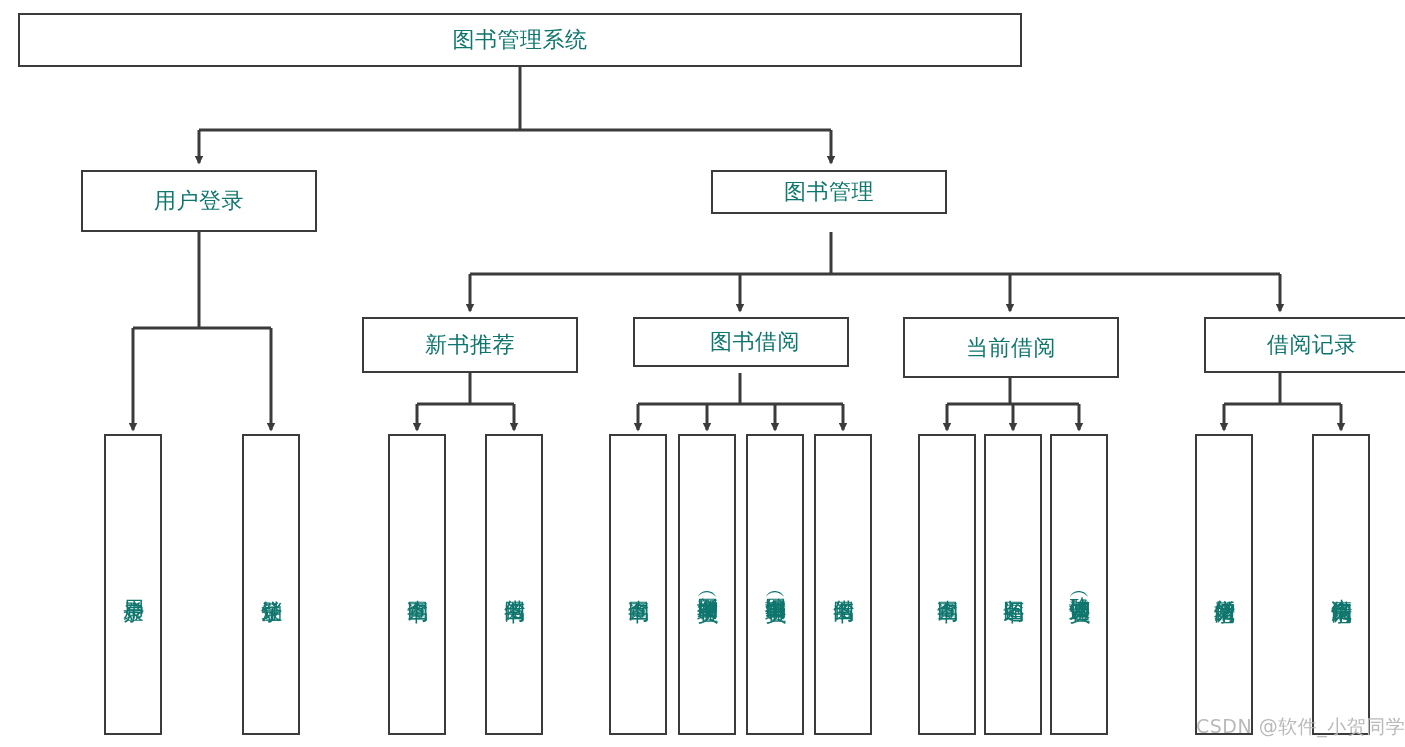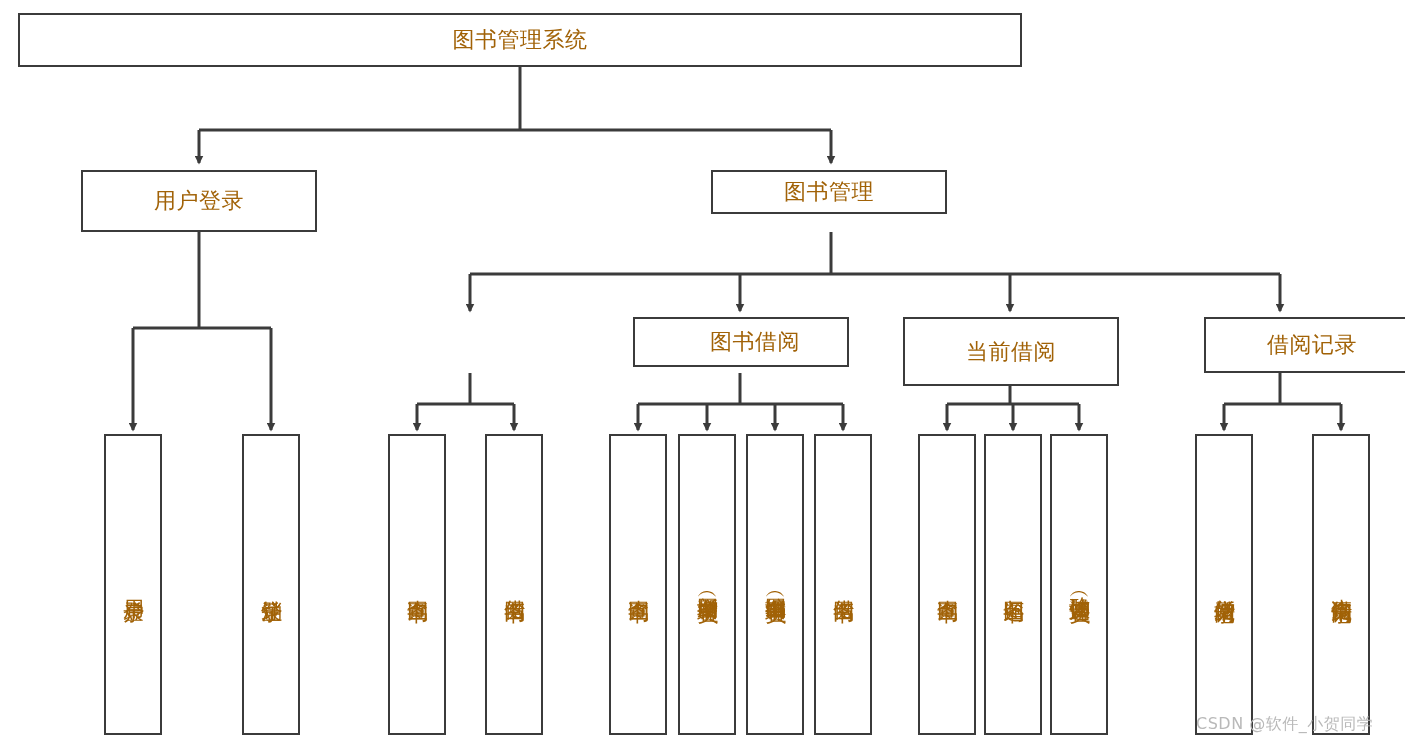--- a/index.html
+++ b/index.html
@@ -34,21 +34,21 @@
     display: flex;
     align-items: center;
     justify-content: center;
     color: #222222;
   }
   .node-label {
     font-size: 22px;
     line-height: 1.15;
     letter-spacing: 0.5px;
     white-space: nowrap;
-    color: #a16207;
+    color: #0f766e;
   }
   .node.horizontal .node-label {
     writing-mode: horizontal-tb;
   }
   .node.vertical {
     align-items: center;
     justify-content: center;
     padding: 6px 0;
   }
   .node.vertical .node-label {
@@ -61,21 +61,21 @@
     text-align: center;
     max-height: 292px;
   }
   .node.vertical.tall .node-label {
     max-height: 300px;
   }
   .watermark {
     position: absolute;
     left: 1196px;
     top: 714px;
-    font-size: 16px;
+    font-size: 19px;
     color: #b9b9b9;
     white-space: nowrap;
     letter-spacing: 0.5px;
     font-family: "DejaVu Sans", "Liberation Sans", sans-serif;
   }
 </style>
 </head>
 <body>
 
 <div id="diagram-root">
@@ -135,26 +135,29 @@
   </div>
 
   <div class="node horizontal" style="left:81px; top:170px; width:236px; height:62px;">
     <span class="node-label">用户登录</span>
   </div>
 
   <div class="node horizontal" style="left:711px; top:170px; width:236px; height:44px;">
     <span class="node-label">图书管理</span>
   </div>
 
+  <div class="node horizontal" style="left:362px; top:317px; width:216px; height:56px;">
+    <span class="node-label">新书推荐</span>
+  </div>
 
   <div class="node horizontal" style="left:633px; top:317px; width:216px; height:50px;padding-left:28px;">
     <span class="node-label">图书借阅</span>
   </div>
 
-  <div class="node horizontal" style="left:903px; top:317px; width:216px; height:69px;">
+  <div class="node horizontal" style="left:903px; top:317px; width:216px; height:61px;">
     <span class="node-label">当前借阅</span>
   </div>
 
   <div class="node horizontal" style="left:1172px; top:317px; width:216px; height:56px;margin-left:32px;">
     <span class="node-label">借阅记录</span>
   </div>
 
   <div class="node vertical" style="left:104px; top:434px; width:58px; height:301px;">
     <span class="node-label">用户登录</span>
   </div>

